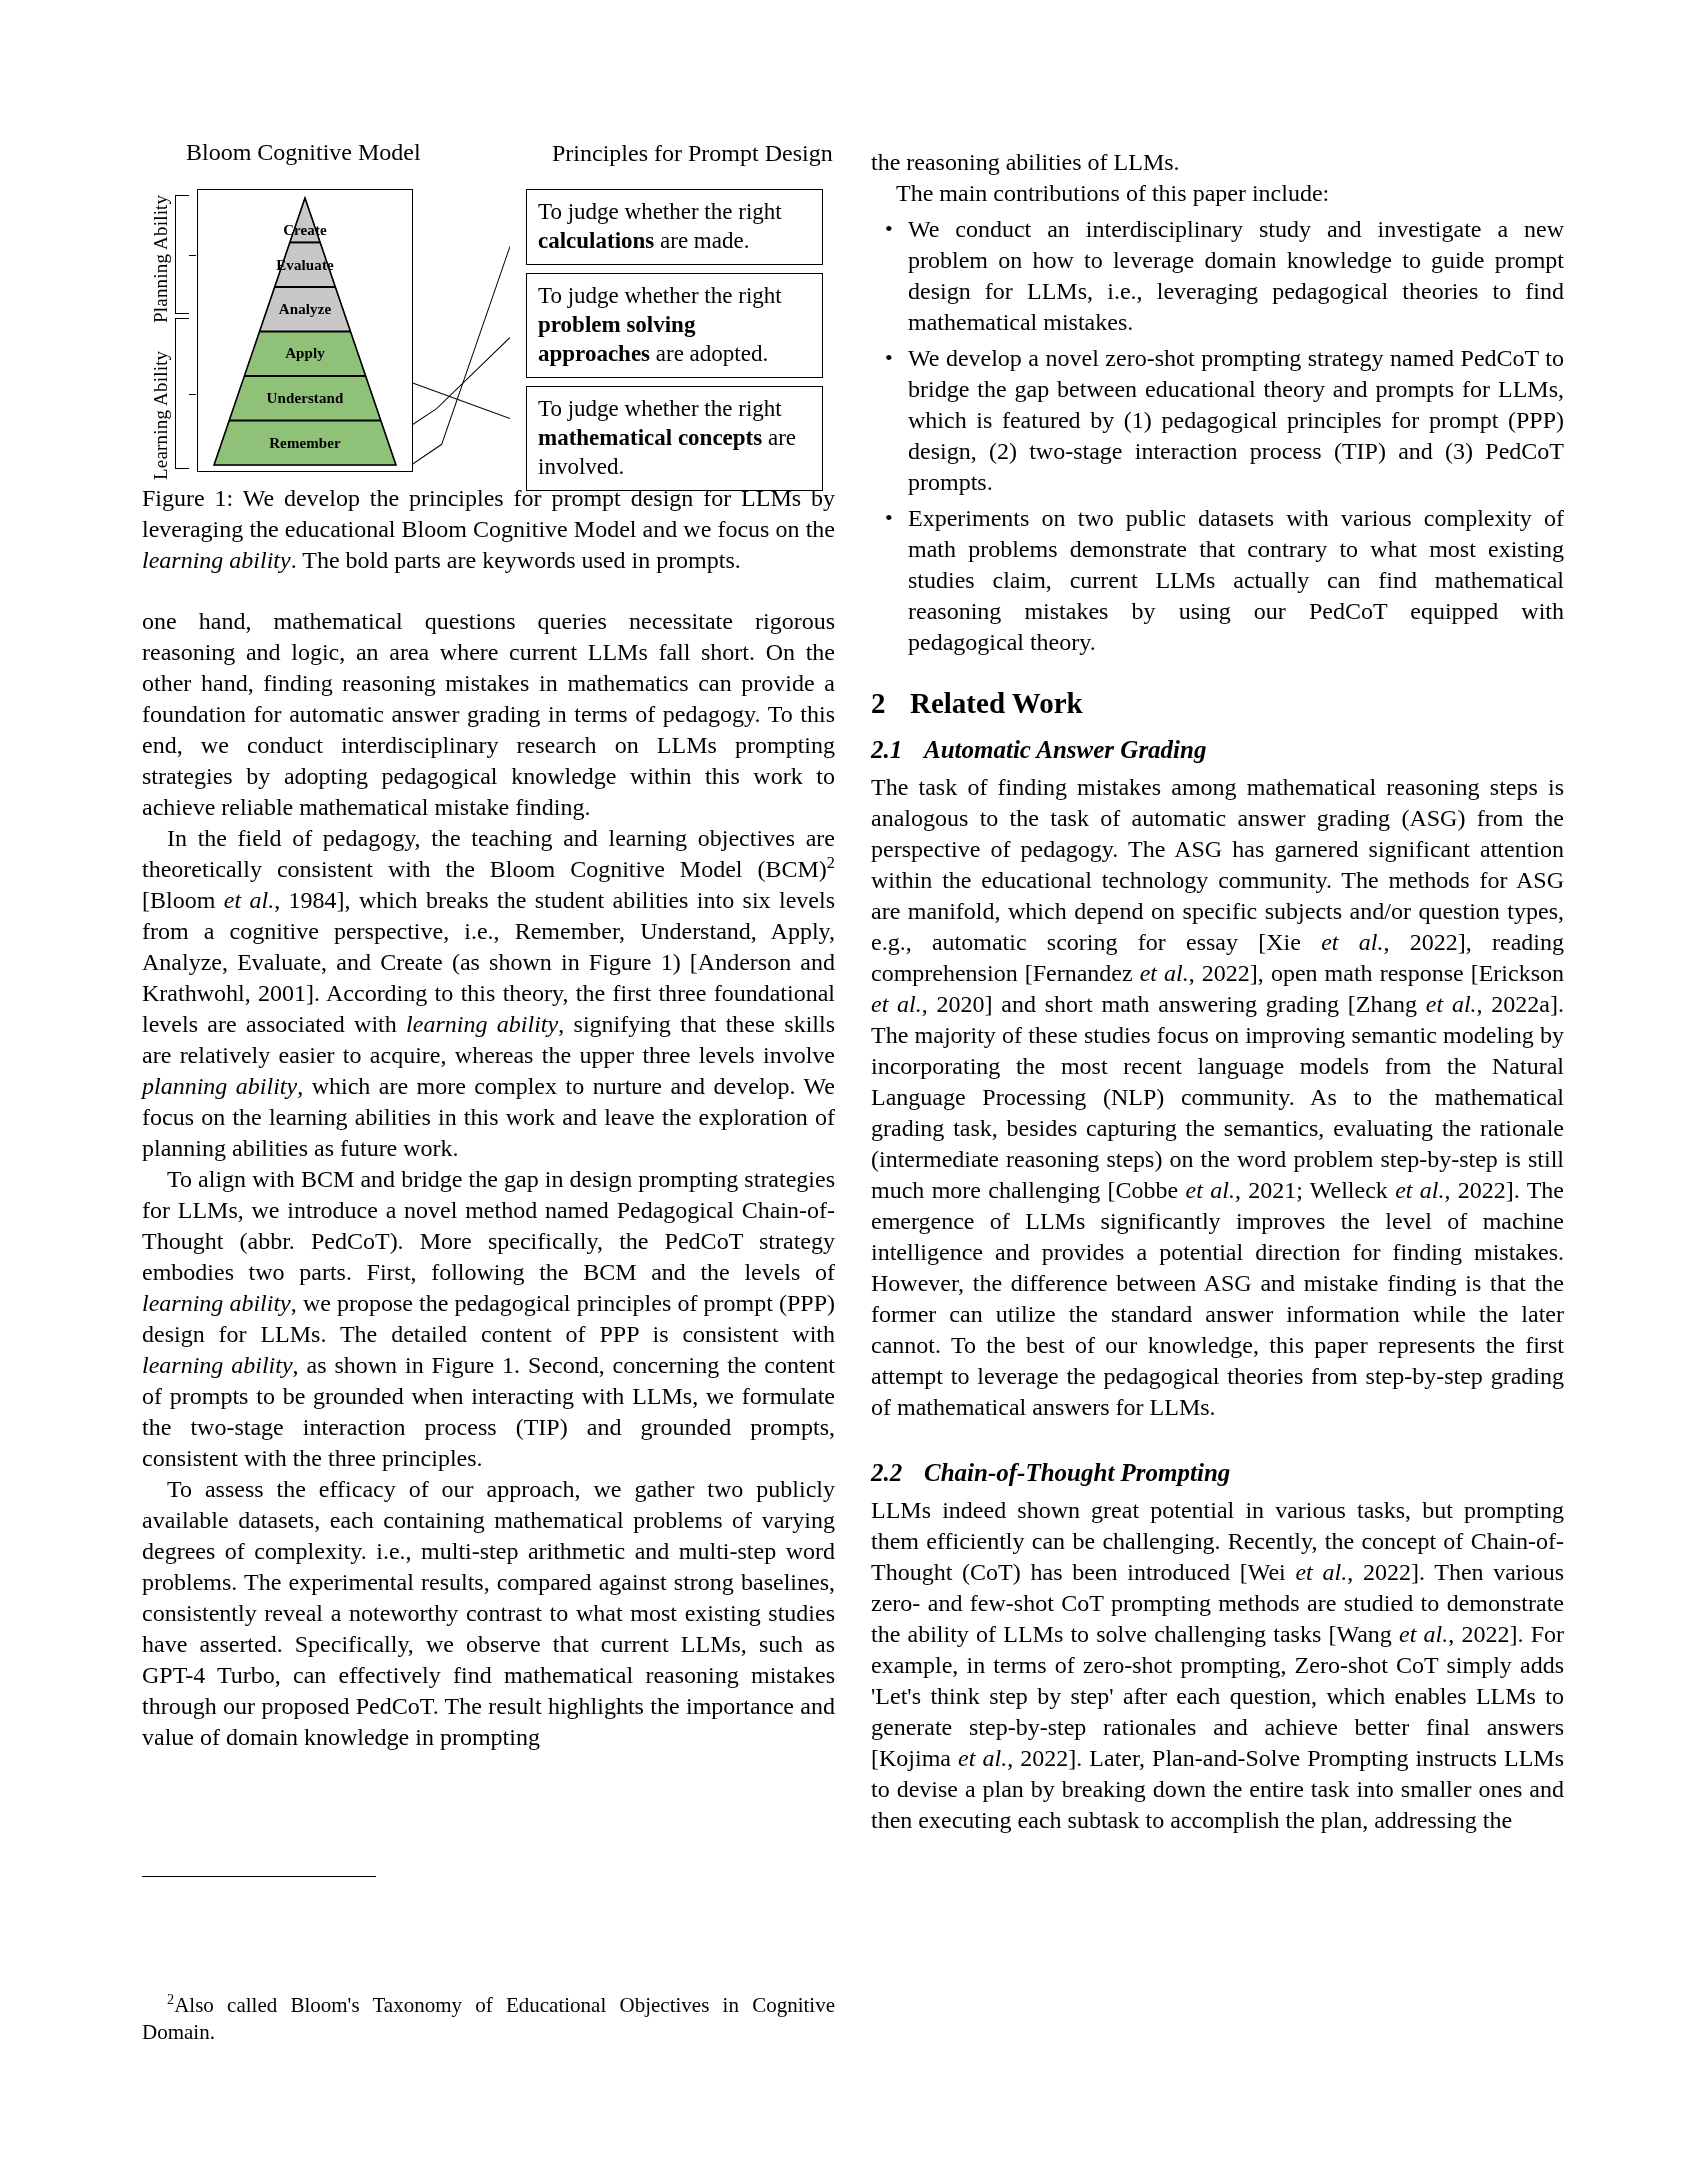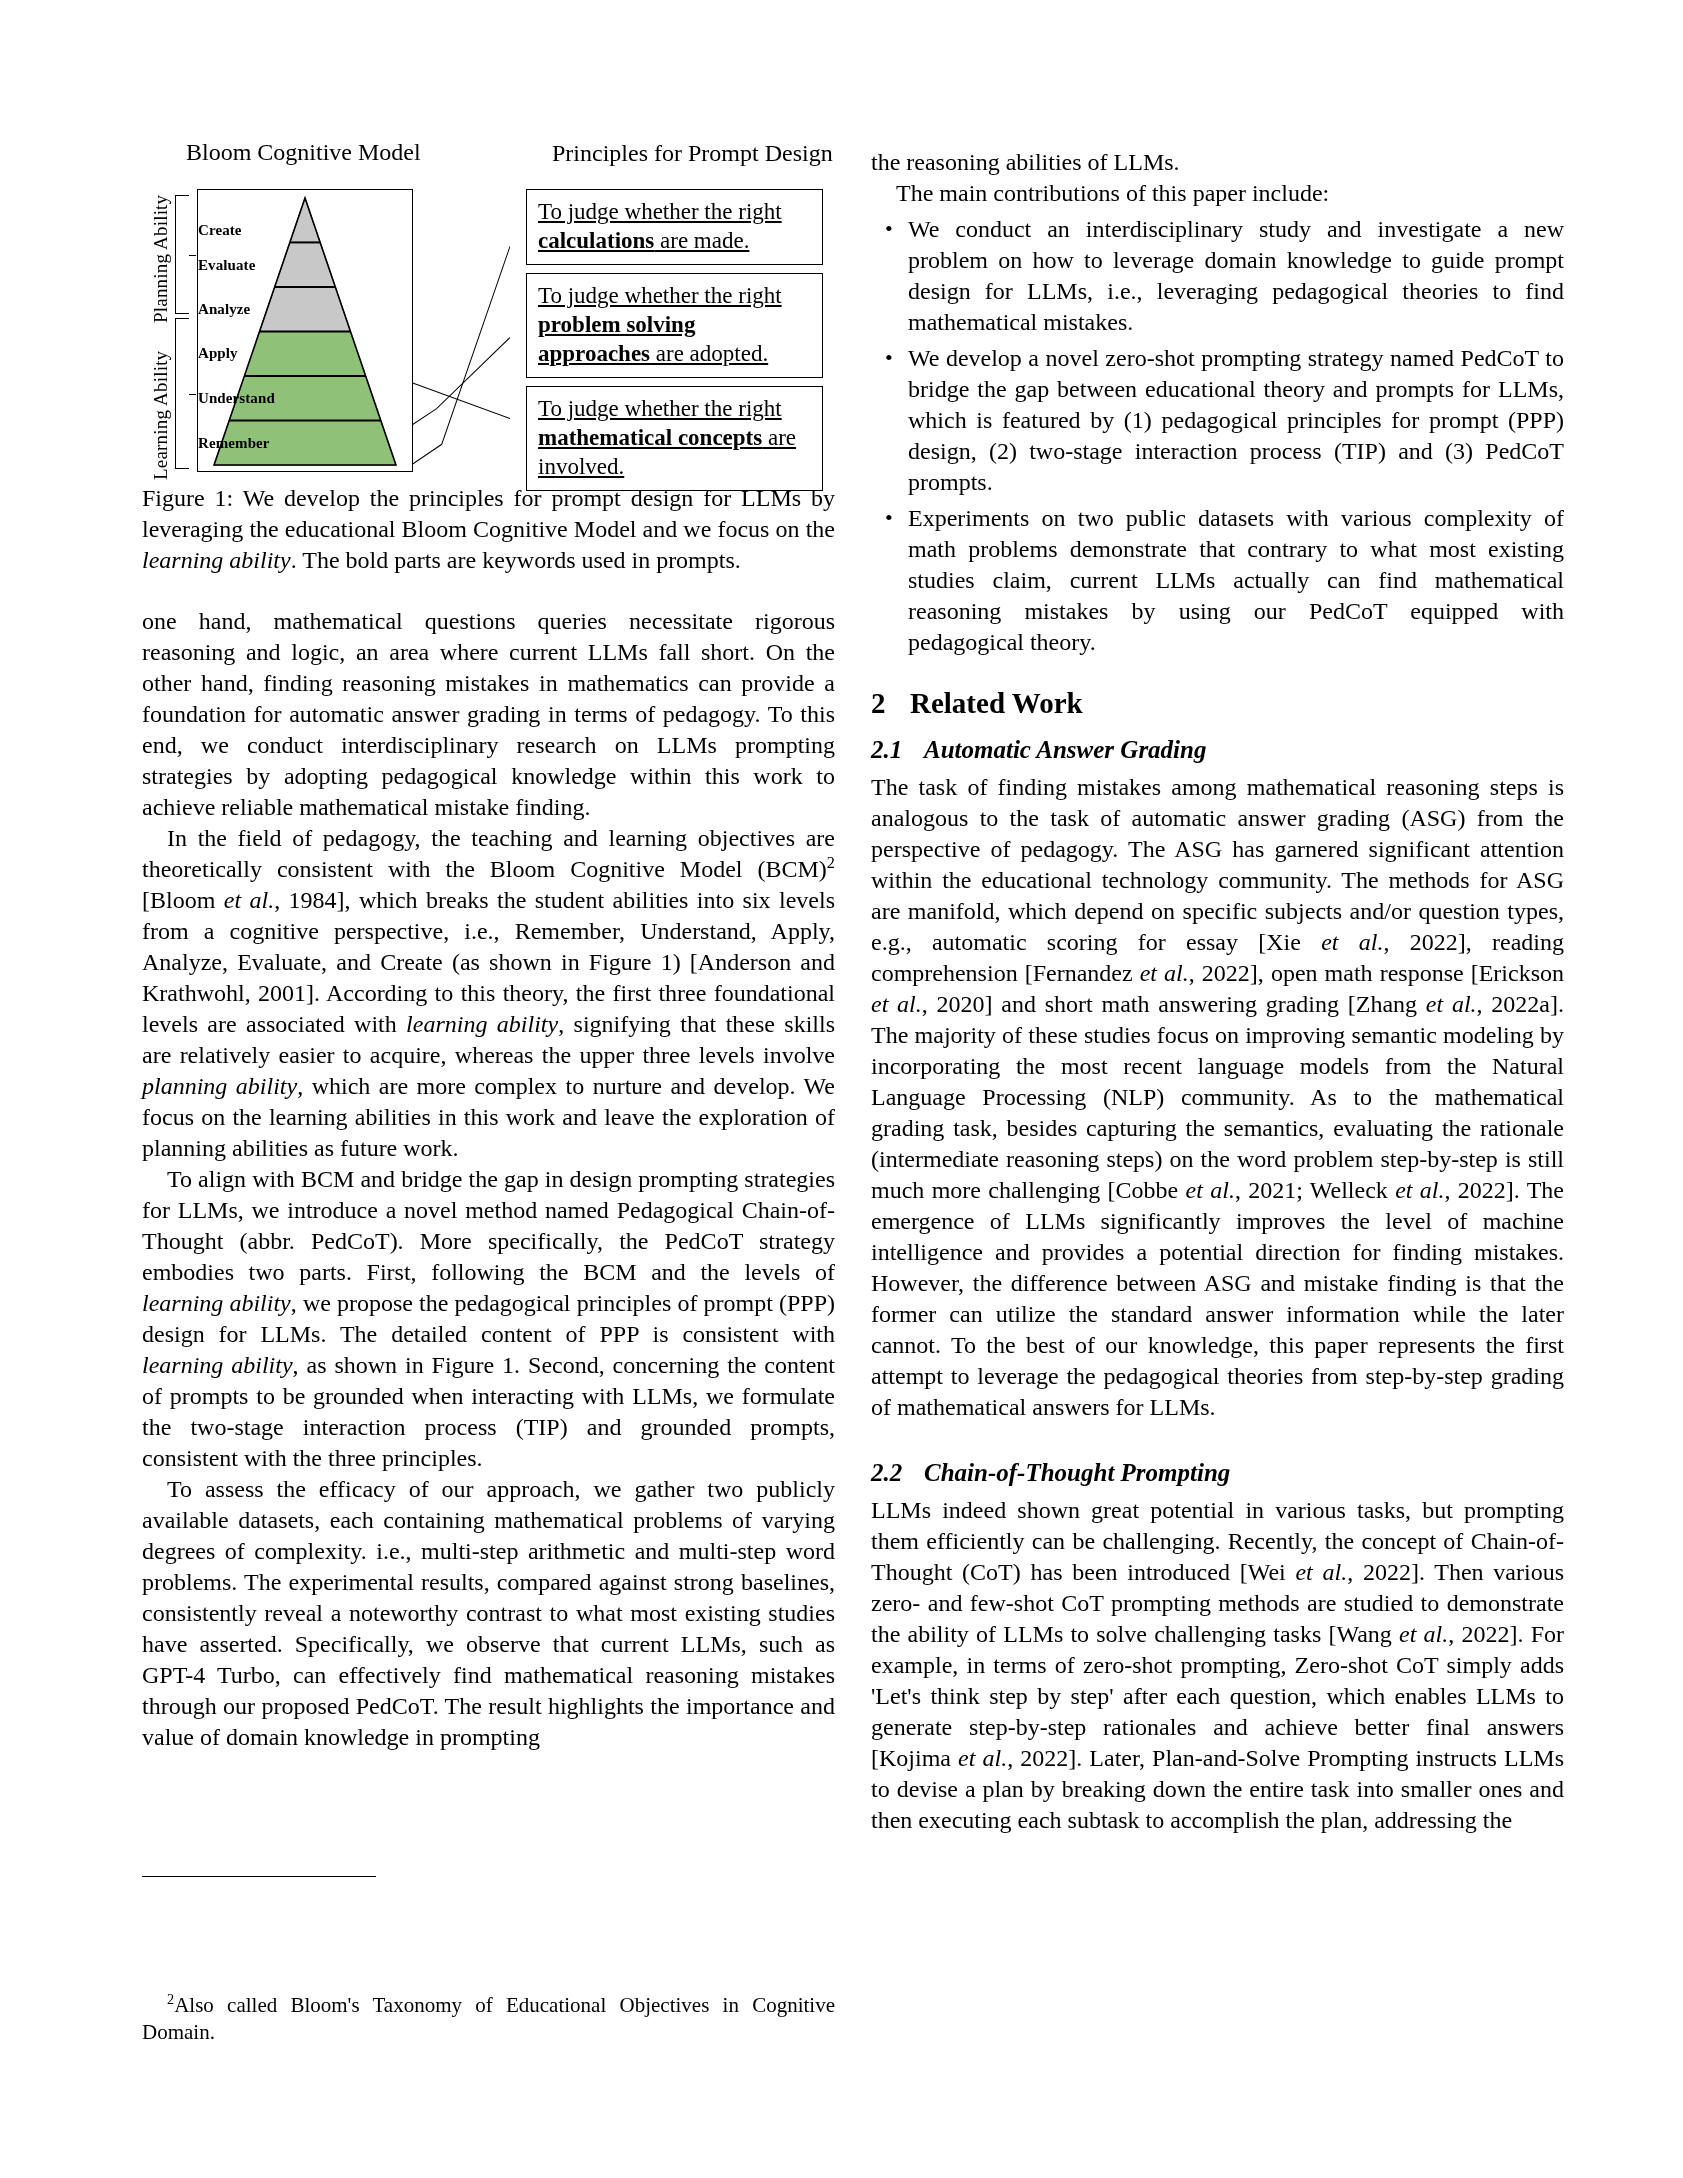--- a/index.html
+++ b/index.html
@@ -69,41 +69,40 @@
     width:214px; height:281px;
     border:1.7px solid #000;
     background:#fff;
     overflow:hidden;
   }
   .pyramid { position:absolute; left:0; top:0; width:214px; height:281px; }
 
   .pyr-label {
     position:absolute;
     width:214px;
-    text-align:left;
+    text-align:center;
     font-size:15px;
     font-weight:bold;
     color:#000;
     letter-spacing:0.1px;
   }
 
   
   .connectors { position:absolute; left:269px; top:16px; width:99px; height:281px; }
 
   
   .principles { position:absolute; left:384px; top:16px; width:297px; }
   .pbox {
     border:1.8px solid #000;
     background:#fff;
     padding:7px 10px 9px 11px;
     font-size:23px;
     line-height:29px;
     margin-bottom:8px;
     box-sizing:border-box;
-    text-decoration:underline;
   }
   .pbox:last-child { margin-bottom:0; }
 
   .caption {
     position:absolute; left:142px; top:483px; width:693px;
     font-size:24px; line-height:31px; text-align:justify;
   }
 
   
   .body-left { position:absolute; left:142px; top:606px; width:693px;

